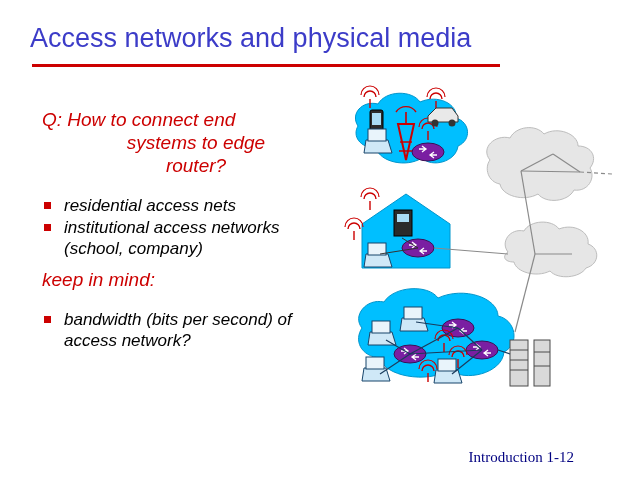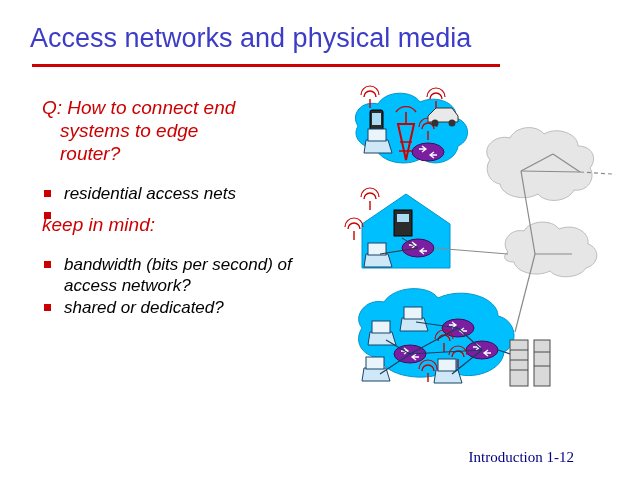--- a/index.html
+++ b/index.html
@@ -43,27 +43,28 @@
     position: absolute;
     left: 42px;
     top: 92px;
     width: 290px;
   }
   .q-line {
     color: #cc0000;
     font-size: 19px;
     font-style: italic;
     line-height: 23px;
-    margin: 4px 0 2px 0;
+    margin: 16px 0 2px 0;
     padding-left: 6px;
     text-indent: -6px;
   }
   .q-line .indent {
     display: block;
     padding-left: 18px;
+    text-align: center;
   }
   ul.bullets {
     list-style: none;
     margin: 18px 0 0 0;
     padding: 0;
     font-style: italic;
   }
   ul.bullets li {
     position: relative;
     font-size: 17px;
@@ -123,33 +124,30 @@
       <span class="indent">router?</span>
     </div>
 
     <ul class="bullets">
       <li>
         <span class="sq"></span>
         <span>residential access nets</span>
       </li>
       <li>
         <span class="sq"></span>
+        <span>institutional access networks (school, company)</span>
       </li>
     </ul>
 
     <div class="keep-in-mind">keep in mind:</div>
 
     <ul class="bullets">
       <li>
         <span class="sq"></span>
         <span>bandwidth (bits per second) of access network?</span>
-      </li>
-      <li>
-        <span class="sq"></span>
-        <span>shared or dedicated?</span>
       </li>
     </ul>
 
   </div>
 
   <div class="figure">
     <svg width="286" height="350" viewBox="0 0 286 350" xmlns="http://www.w3.org/2000/svg">
       <defs>
         <g id="laptop">
           <polygon points="0,0 22,0 26,13 -2,13" fill="#cfe8f7" stroke="#17456b" stroke-width="1"></polygon>

